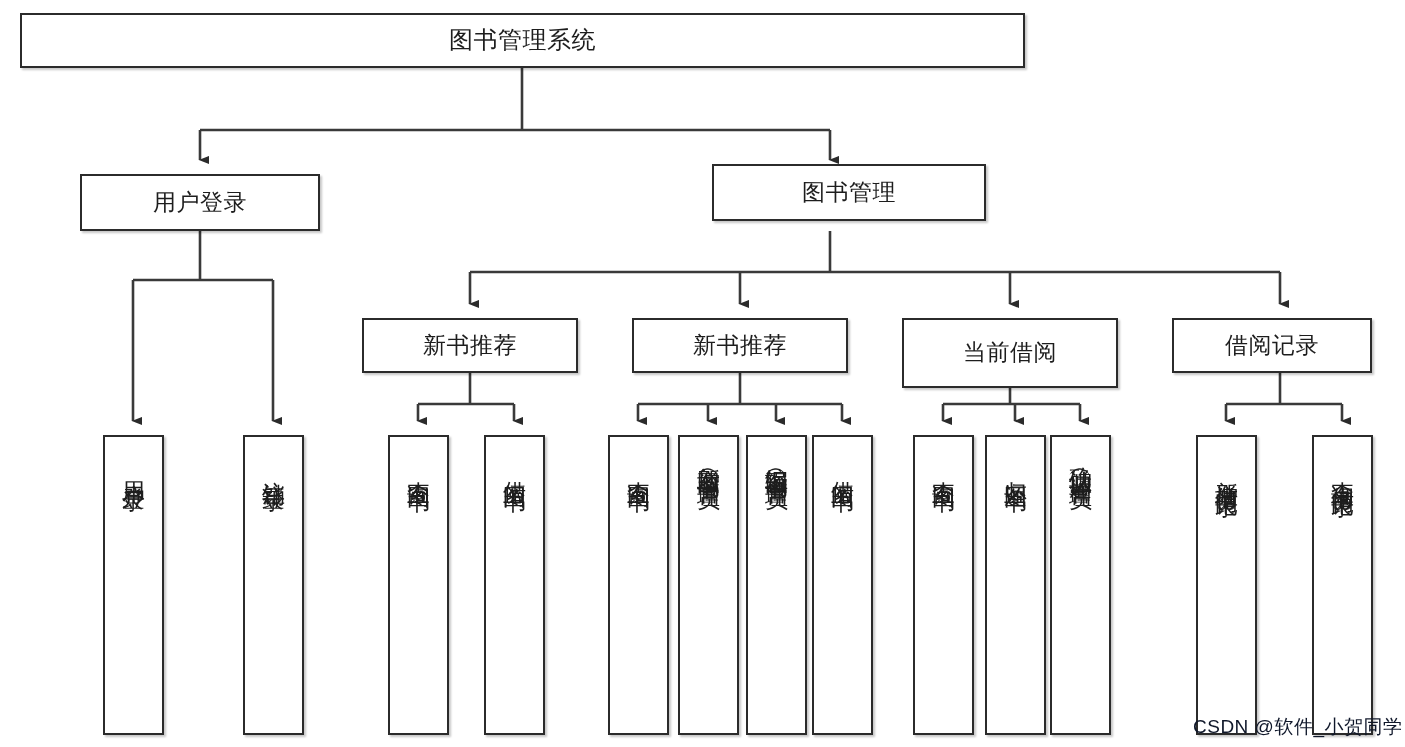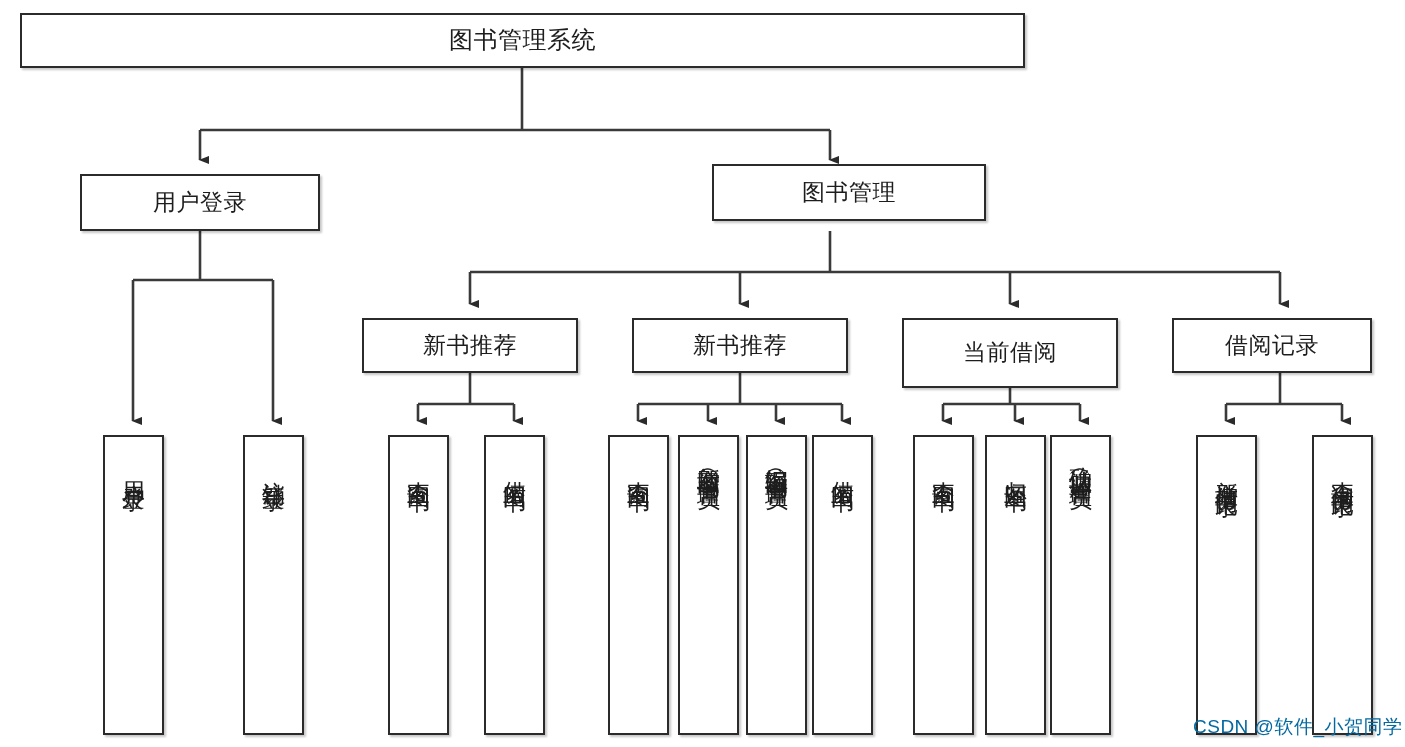--- a/index.html
+++ b/index.html
@@ -56,21 +56,21 @@
   .node.vertical .label {
     writing-mode: vertical-rl;
     text-orientation: upright;
     font-size: 23px;
     letter-spacing: 3px;
     line-height: 1;
   }
   .watermark {
     position: absolute;
     font-size: 19px;
-    color: #0369a1;
+    color: #0f172a;
     white-space: nowrap;
     letter-spacing: 0.5px;
   }
 </style>
 </head>
 <body>
 
 <div id="canvas">
 
   <svg class="links" viewBox="0 0 1405 747">

